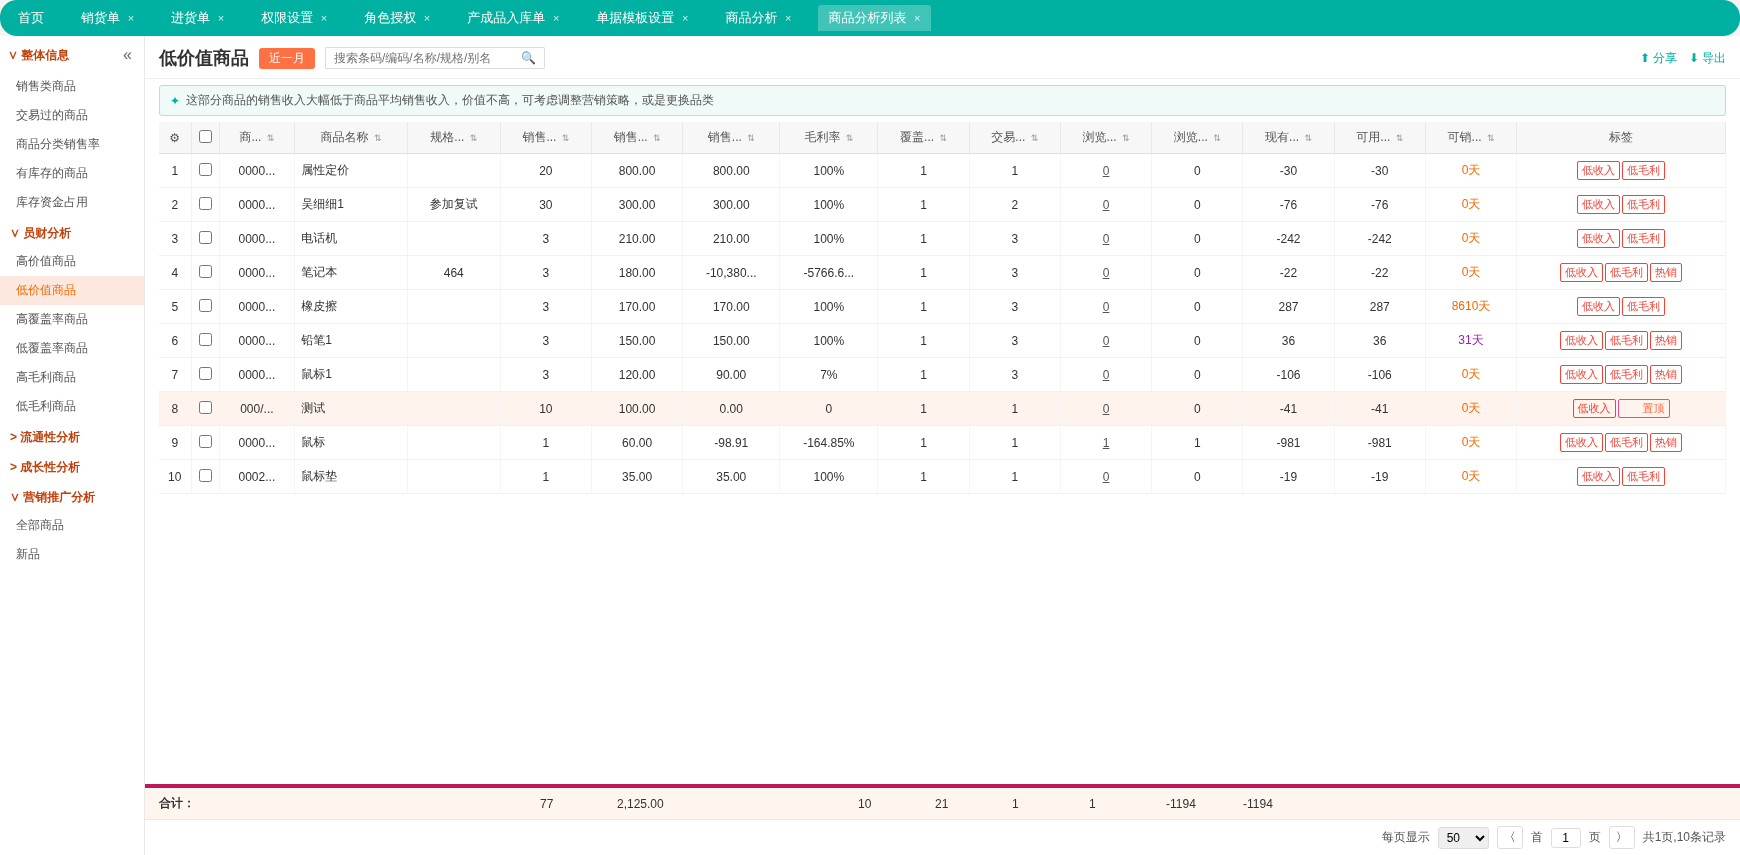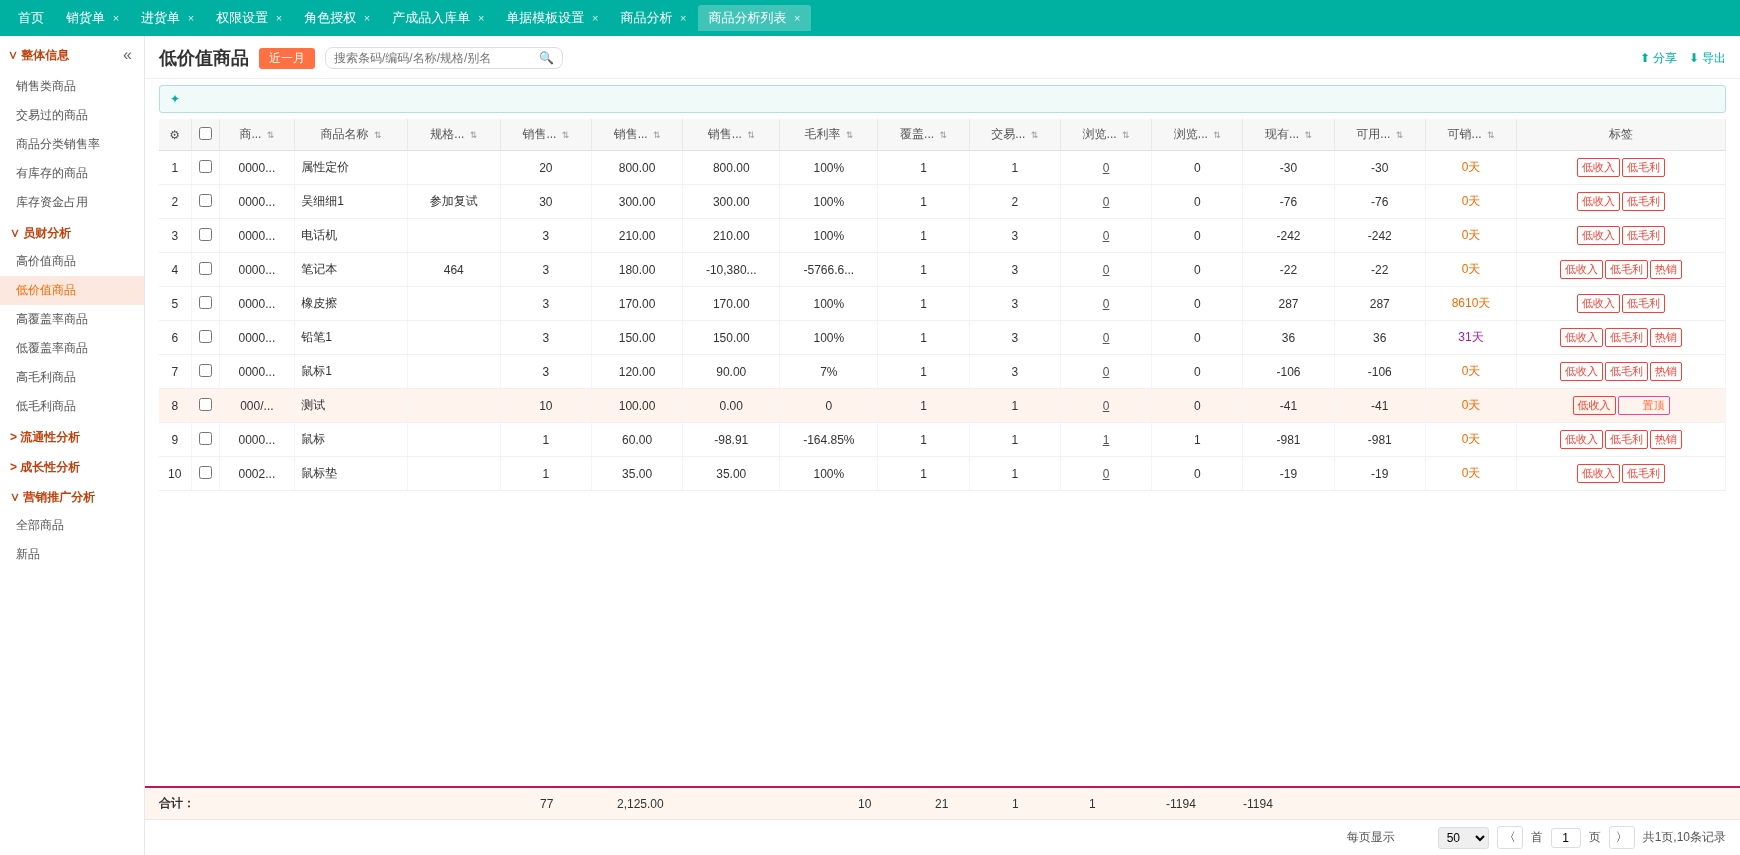--- a/index.html
+++ b/index.html
@@ -5,21 +5,22 @@
     * { box-sizing: border-box; margin: 0; padding: 0; }
     body { font-family: "Microsoft YaHei", sans-serif; font-size: 12px; background: #f5f5f5; color: #333; overflow: hidden; height: 855px; }
     
     
     .top-nav {
       background: #00b0a0;
       height: 36px;
       display: flex;
       align-items: center;
       padding: 0 8px;
-      gap: 2px;
+      gap: 17px;
+      border-radius: 17px;
     }
     .nav-item {
       color: white;
       padding: 4px 10px;
       cursor: pointer;
       font-size: 13px;
       border-radius: 3px 3px 0 0;
       white-space: nowrap;
     }
     .nav-item.active { background: rgba(255,255,255,0.25); }
@@ -81,24 +82,24 @@
     .filter-btn {
       background: #ff7043;
       color: white;
       padding: 2px 10px;
       border-radius: 3px;
       font-size: 12px;
       cursor: pointer;
     }
     .search-box {
       border: 1px solid #ddd;
-      border-radius: 8px;
+      border-radius: 1px;
       padding: 3px 8px;
       font-size: 12px;
-      width: 238px;
+      width: 220px;
       color: #999;
       display: flex;
       align-items: center;
       gap: 4px;
     }
     .header-right {
       margin-left: auto;
       display: flex;
       gap: 12px;
     }
@@ -168,21 +169,21 @@
       font-size: 11px;
       margin: 1px;
     }
     .tag-red { color: #f44336; border: 1px solid #f44336; }
     .tag-orange { color: #ff7043; border: 1px solid #ec4899; padding-left: 24px; }
     .link-underline { text-decoration: underline; color: #555; }
     
     
     .table-footer {
       background: #fdf5ee;
-      border-top: 2px solid #be185d;
+      border-top: 4px solid #be185d;
       padding: 7px 14px;
       display: flex;
       align-items: center;
       font-size: 12px;
       color: #333;
       gap: 10px;
     }
     .footer-label { font-weight: bold; margin-right: 10px; }
     
     
@@ -195,21 +196,20 @@
       justify-content: flex-end;
       gap: 8px;
       font-size: 12px;
       color: #555;
     }
     .pagination-bar select {
       border: 1px solid #ddd;
       border-radius: 3px;
       padding: 2px 4px;
       font-size: 12px;
-      margin-left: 35px;
     }
     .pagination-btn {
       border: 1px solid #ddd;
       background: white;
       padding: 2px 6px;
       border-radius: 3px;
       cursor: pointer;
       font-size: 12px;
     }
     .pagination-input {
@@ -284,20 +284,21 @@
         <span style="color:#aaa;">🔍</span>
       </div>
       <div class="header-right">
         <span class="header-action">⬆ <span>分享</span></span>
         <span class="header-action">⬇ <span>导出</span></span>
       </div>
     </div>
 
     <div class="info-banner">
       <span class="info-icon">✦</span>
+      <span>这部分商品的销售收入大幅低于商品平均销售收入，价值不高，可考虑调整营销策略，或是更换品类</span>
     </div>
 
     <div class="table-wrapper">
       <table>
         <thead>
           <tr>
             <th style="width:32px;">⚙</th>
             <th style="width:28px;"><input type="checkbox" style=""></th>
             <th>商... <span class="col-sort">⇅</span></th>
             <th>商品名称 <span class="col-sort">⇅</span></th>

